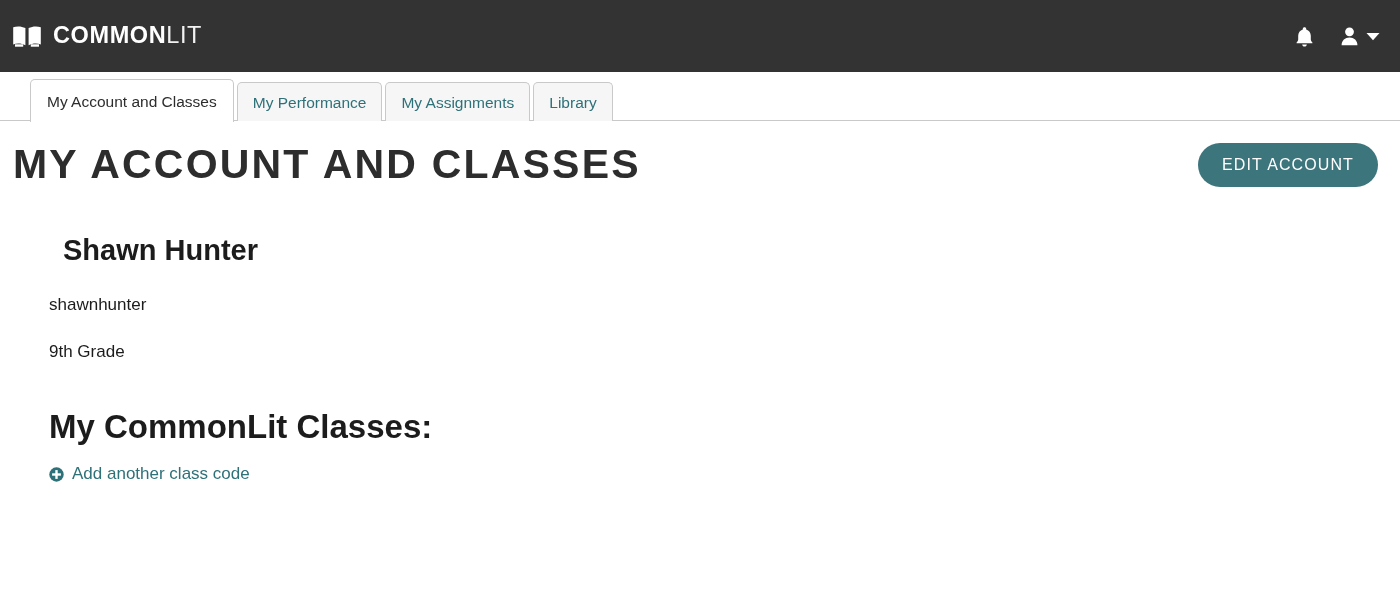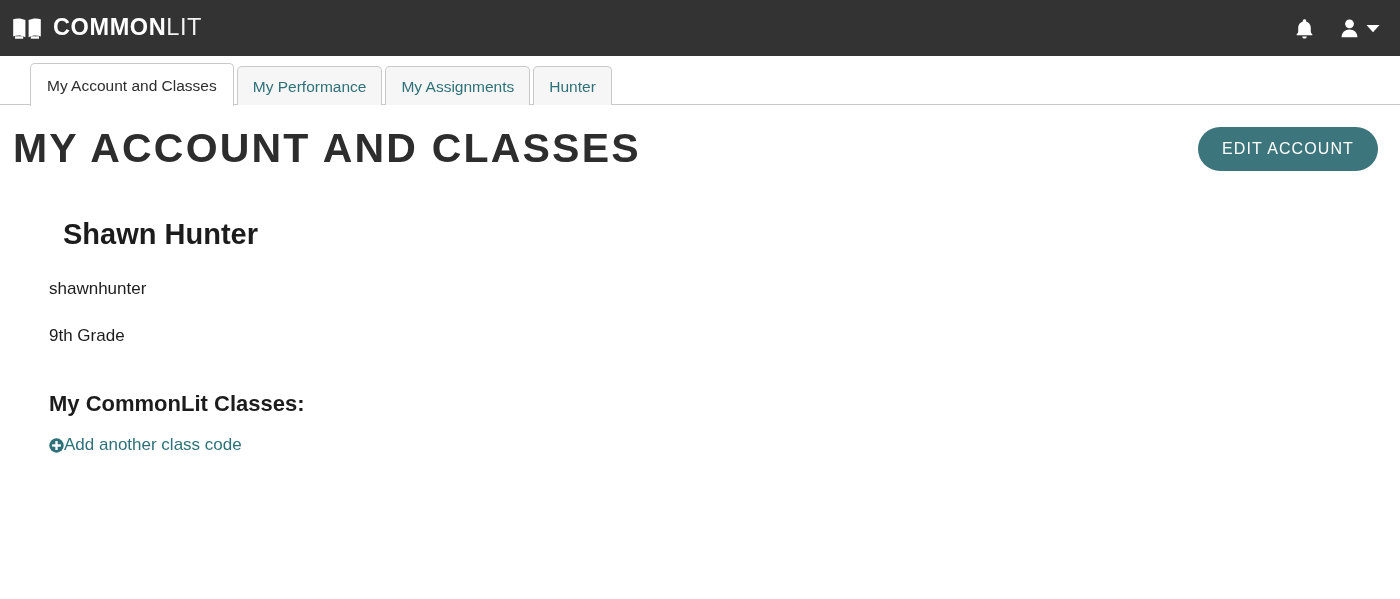--- a/index.html
+++ b/index.html
@@ -12,21 +12,21 @@
     width: 1400px;
     height: 599px;
     background: #ffffff;
     font-family: "Liberation Sans", sans-serif;
     color: #222222;
     overflow: hidden;
   }
 
   
   .topbar {
-    height: 56px;
+    height: 72px;
     background: #333333;
     display: flex;
     align-items: center;
     justify-content: space-between;
     padding: 0 18px 0 12px;
   }
   .brand {
     display: flex;
     align-items: center;
     gap: 11px;
@@ -147,38 +147,39 @@
     line-height: 1.2;
   }
   .user-line {
     margin: 27px 0 0 0;
     font-size: 17px;
     color: #1c1c1c;
     line-height: 1.2;
   }
   .classes-heading {
     margin: 44px 8px 0 0;
-    font-size: 22px;
+    font-size: 33px;
     font-weight: bold;
     color: #1c1c1c;
     line-height: 1.2;
   }
   .class-list {
     margin: 17px 0 0 0;
     padding-left: 20px;
     list-style: disc;
   }
   .class-list li {
     font-size: 17px;
     color: #1c1c1c;
     line-height: 1.78;
   }
   .add-code {
     display: flex;
     align-items: center;
+    gap: 8px;
     margin-top: 18px;
     text-decoration: none;
     cursor: pointer;
     width: fit-content;
   }
   .plus-icon { display: block; }
   .add-code-label {
     font-size: 17px;
     color: #2e7179;
     line-height: 1.2;
@@ -228,21 +229,21 @@
     </button>
   </div>
 </div>
 
 <div class="tabstrip-wrap">
   <div class="tabstrip-rule"></div>
   <div class="tabstrip">
     <div class="tab active">My Account and Classes</div>
     <div class="tab">My Performance</div>
     <div class="tab">My Assignments</div>
-    <div class="tab">Hunter</div>
+    <div class="tab">Library</div>
   </div>
 </div>
 
 <div class="page-header">
   <h1 class="page-title">My Account and Classes</h1>
   <button class="edit-btn">Edit Account</button>
 </div>
 
 <div class="content">
 

